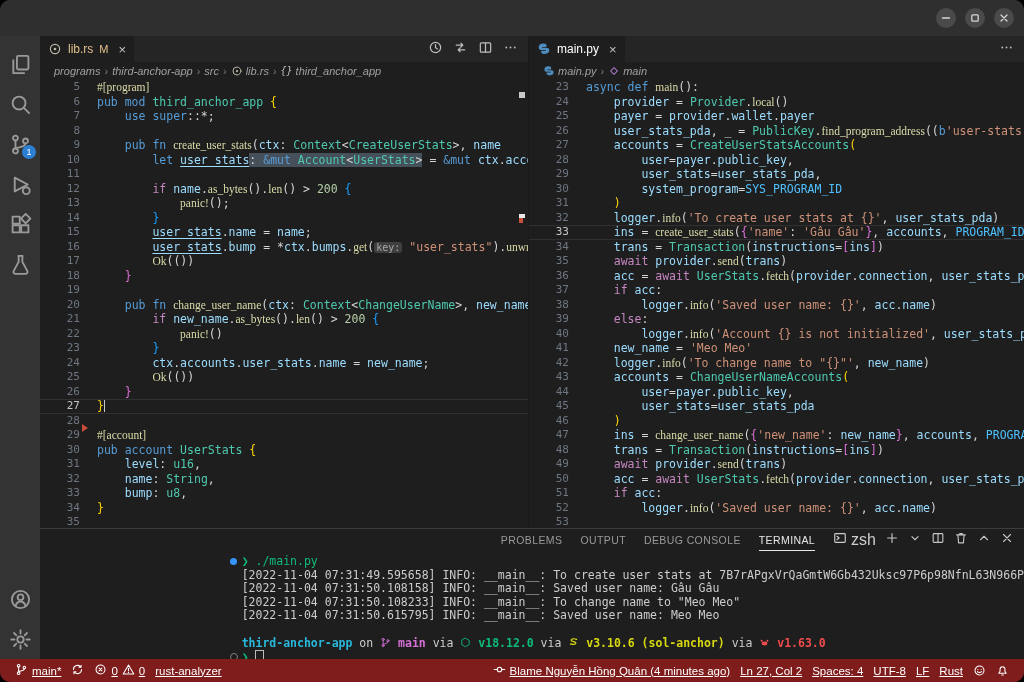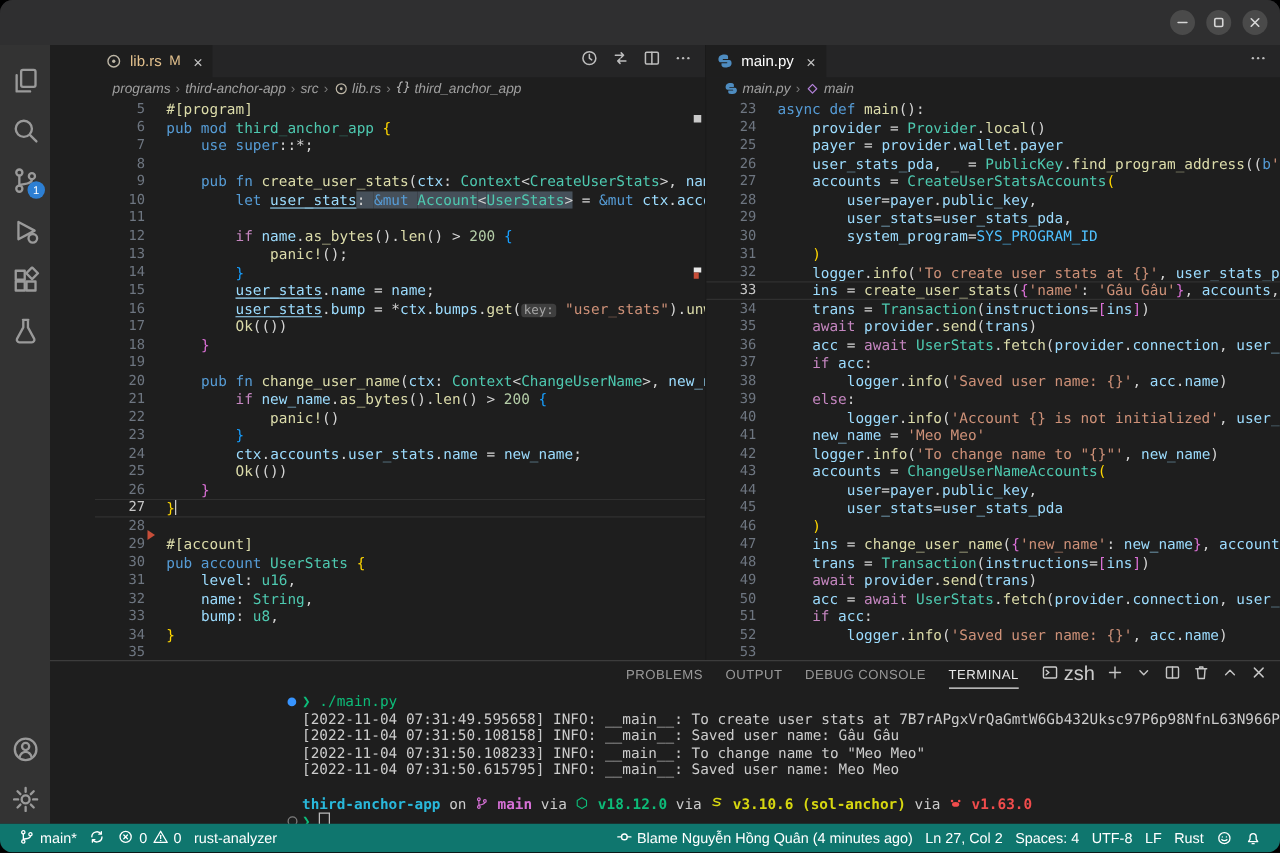--- a/index.html
+++ b/index.html
@@ -14,21 +14,21 @@
   .wbtn svg{width:10px;height:10px;}
   
   .mainrow{flex:1;display:flex;min-height:0;}
   .activitybar{width:40px;flex:none;background:#333333;display:flex;flex-direction:column;align-items:center;padding-top:8px;}
   .ab-icon{width:40px;height:40px;display:flex;align-items:center;justify-content:center;color:#9a9a9a;position:relative;}
   .ab-icon svg{width:23px;height:23px;}
   .ab-spacer{flex:1;}
   .badge{position:absolute;right:4px;bottom:5px;background:#2d7fd3;color:#fff;font-size:9px;width:14px;height:14px;border-radius:50%;
     display:flex;align-items:center;justify-content:center;}
   .workcol{flex:1;display:flex;flex-direction:column;min-width:0;}
-  .editors{height:492px;flex:none;display:flex;min-width:0;padding-left:36px;}
+  .editors{height:492px;flex:none;display:flex;min-width:0;}
   .egroup{display:flex;flex-direction:column;min-width:0;position:relative;}
   .egroup.left{width:488px;flex:none;}
   .egroup.right{flex:1;border-left:1px solid #1a1a1a;}
   
   .tabbar{height:26px;flex:none;background:#252526;display:flex;align-items:stretch;}
   .tab{background:#1e1e1e;display:flex;align-items:center;padding:0 8px;gap:6px;font-size:12px;}
   .tab .close{color:#c3c3c3;font-size:13px;margin-left:4px;}
   .gitM{color:#e2c08d;font-size:11px;}
   .tab-label-mod{color:#e2c08d;}
   .tab-label{color:#ffffff;}
@@ -44,21 +44,21 @@
   .csep{color:#7a7a7a;padding:0 1px;}
   .ic-rust{color:#bdb6a6;}.ic-python{color:#4e8cc0;}.ic-method{color:#b180d7;}.ic-ns{color:#bcbcbc;font-family:"DejaVu Sans Mono",monospace;font-size:10px;}
   
   .code{flex:1;overflow:hidden;font-family:"DejaVu Sans Mono",monospace;font-size:11.5px;position:relative;}
   .cl{height:14.52px;line-height:14.52px;white-space:pre;display:flex;position:relative;}
   .ln{width:40px;flex:none;text-align:right;padding-right:17px;color:#6e7681;font-size:11px;}
   .ct{flex:1;overflow:hidden;}
   .cl.cur{box-shadow:inset 0 1px 0 #303030, inset 0 -1px 0 #303030;}
   .cl.cur .ln{color:#c6c6c6;}
   .tk{color:#d4d4d4;}
-  .tk.k{color:#569cd6;}.tk.c{color:#c586c0;}.tk.t{color:#4ec9b0;}.tk.f{color:#dcdcaa;}
+  .tk.k{color:#569cd6;}.tk.c{color:#c586c0;}.tk.t{color:#4ec9b0;}.tk.f{color:#dcdcaa;font-family:Liberation Serif, serif;}
   .tk.v{color:#9cdcfe;}.tk.s{color:#ce9178;}.tk.n{color:#b5cea8;}.tk.p{color:#d4d4d4;}
   .tk.cn{color:#4fc1ff;}.tk.g1{color:#ffd700;}.tk.g2{color:#da70d6;}.tk.g3{color:#179fff;}
   .tk.u{text-decoration:underline;text-underline-offset:2px;}
   .tk.sel{background:#46505a;}
   .tk.i{background:#3f3f3f;color:#a6a6a6;border-radius:3px;padding:0 2px;font-size:10px;}
   .caret{display:inline-block;width:1.5px;height:12px;background:#c8c8c8;vertical-align:-2px;}
   .del-marker{position:absolute;left:42px;top:-4px;width:0;height:0;border-left:6px solid #c74e39;border-top:4px solid transparent;border-bottom:4px solid transparent;}
   .ruler-mark{position:absolute;z-index:3;}
   
   .panel{flex:1;border-top:1px solid #3c3c3c;display:flex;flex-direction:column;min-height:0;align-items:flex-end;}
@@ -73,21 +73,21 @@
   .deco{position:absolute;left:5px;top:3px;width:7px;height:7px;border-radius:50%;}
   .deco.filled{background:#3794ff;}
   .deco.open{border:1px solid #7e7e7e;width:6px;height:6px;}
   .tc-def{color:#cccccc;}.tc-grn{color:#0dbc79;}.tc-cyn{color:#29b8db;}.tc-pur{color:#d670d6;}
   .tc-yel{color:#d7d710;}.tc-red{color:#f14c4c;}
   .b{font-weight:bold;}
   .tcursor{display:inline-block;width:7px;height:11px;border:1px solid #bbbbbb;vertical-align:-2px;}
   .icn{display:inline-flex;vertical-align:-1px;}
   .icn svg{width:11px;height:11px;}
   
-  .statusbar{height:23px;flex:none;background:#0f766e;color:#ffffff;display:flex;align-items:center;font-size:11.5px;padding:0 10px;}
+  .statusbar{height:23px;flex:none;background:#7f1d1d;color:#ffffff;display:flex;align-items:center;font-size:11.5px;padding:0 10px;text-decoration:underline;}
   .sitem{display:flex;align-items:center;gap:4px;padding:0 5px;height:100%;}
   .sitem svg{width:13px;height:13px;}
   .sb-right{margin-left:auto;display:flex;align-items:center;}
   svg{fill:none;stroke:currentColor;stroke-width:1.3;stroke-linecap:round;stroke-linejoin:round;}
   svg .fil{fill:currentColor;stroke:none;}
 </style>
 </head>
 <body>
 
 <div id="window">

